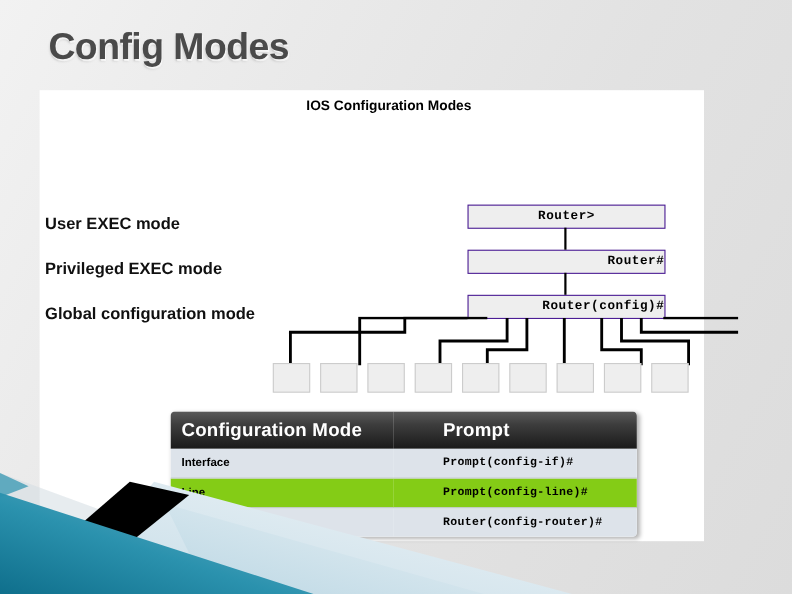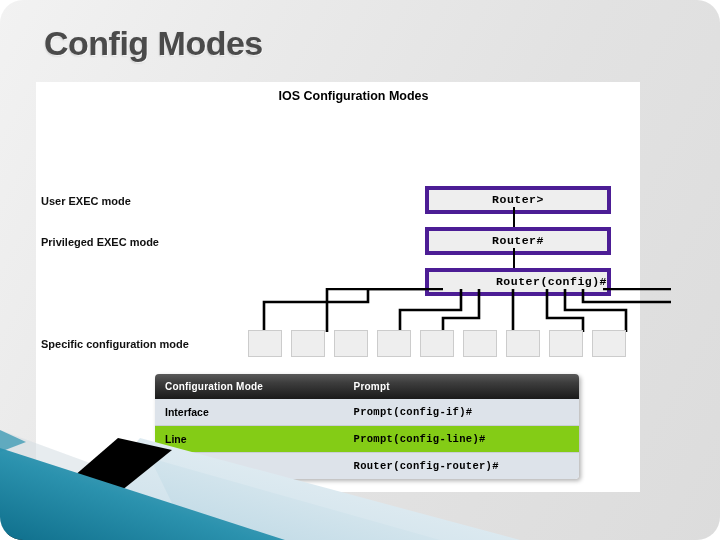--- a/index.html
+++ b/index.html
@@ -14,21 +14,20 @@
     background: #ffffff;
   }
 
   
   #slide {
     position: relative;
     width: 720px;
     height: 540px;
     background: linear-gradient(118deg, #f2f2f2 0%, #eaeaea 28%, #e2e2e2 60%, #dcdcdc 100%);
     overflow: hidden;
-    border-radius: 23px;
   }
 
   
   #slide-title {
     position: absolute;
     left: 44px;
     top: 24px;
     font-size: 34px;
     font-weight: bold;
     color: #4a4a4a;
@@ -57,46 +56,46 @@
     text-align: center;
     font-size: 12.5px;
     font-weight: bold;
     color: #000000;
   }
 
   
   .mode-label {
     position: absolute;
     left: 5px;
-    font-size: 11px;
+    font-size: 15px;
     font-weight: bold;
     color: #101010;
     white-space: nowrap;
   }
   #lbl-user      { top: 113px; }
   #lbl-priv      { top: 154px; }
   #lbl-global    { top: 195px; }
   #lbl-specific  { top: 256px; }
 
   
   .prompt-box {
     position: absolute;
     background: #eeeeee;
-    border: 4px solid #4c1d95;
+    border: 1px solid #4c1d95;
     font-family: "Liberation Mono", "DejaVu Sans Mono", monospace;
     font-size: 11.5px;
     font-weight: bold;
     color: #000000;
     text-align: center;
     line-height: 20px;
     height: 20px;
     letter-spacing: 0.5px;
   }
   #box-user   { left: 389px; top: 104px; width: 178px; }
-  #box-priv   { left: 389px; top: 145px; width: 178px; }
+  #box-priv   { left: 389px; top: 145px; width: 178px; text-align: right; }
   #box-global { left: 389px; top: 186px; width: 178px; text-align: right; }
 
   
   .v-connector {
     position: absolute;
     width: 2px;
     background: #000000;
     left: 477px;
   }
   #conn-1 { top: 125px; height: 20px; }
@@ -128,21 +127,21 @@
     top: 292px;
     width: 424px;
     border-collapse: collapse;
     box-shadow: 2px 2px 4px rgba(0,0,0,0.30);
     border-radius: 4px;
     overflow: hidden;
   }
   #mode-table th {
     background: linear-gradient(to bottom, #5a5a5a 0%, #3d3d3d 35%, #1a1a1a 100%);
     color: #ffffff;
-    font-size: 10px;
+    font-size: 17px;
     font-weight: bold;
     text-align: left;
     padding: 7px 0 7px 10px;
     letter-spacing: 0.2px;
   }
   #mode-table th.col-prompt,
   #mode-table td.col-prompt { padding-left: 45px; }
   #mode-table td {
     font-size: 10.5px;
     font-weight: bold;
@@ -175,21 +174,21 @@
 <div id="slide">
 
   <div id="slide-title">Config Modes</div>
 
   <div id="content-panel">
 
     <div id="diagram-heading">IOS Configuration Modes</div>
 
     <div class="mode-label" id="lbl-user">User EXEC mode</div>
     <div class="mode-label" id="lbl-priv">Privileged EXEC mode</div>
-    <div class="mode-label" id="lbl-specific">Specific configuration mode</div>
+    <div class="mode-label" id="lbl-global">Global configuration mode</div>
 
     <div class="prompt-box" id="box-user">Router&gt;</div>
     <div class="prompt-box" id="box-priv">Router#</div>
     <div class="prompt-box" id="box-global">Router(config)#</div>
 
     <div class="v-connector" id="conn-1"></div>
     <div class="v-connector" id="conn-2"></div>
 
     <svg id="branch-svg" viewBox="0 0 635 50" preserveAspectRatio="none">
       <g fill="none" stroke="#000000" stroke-width="2.6" stroke-linecap="butt">

